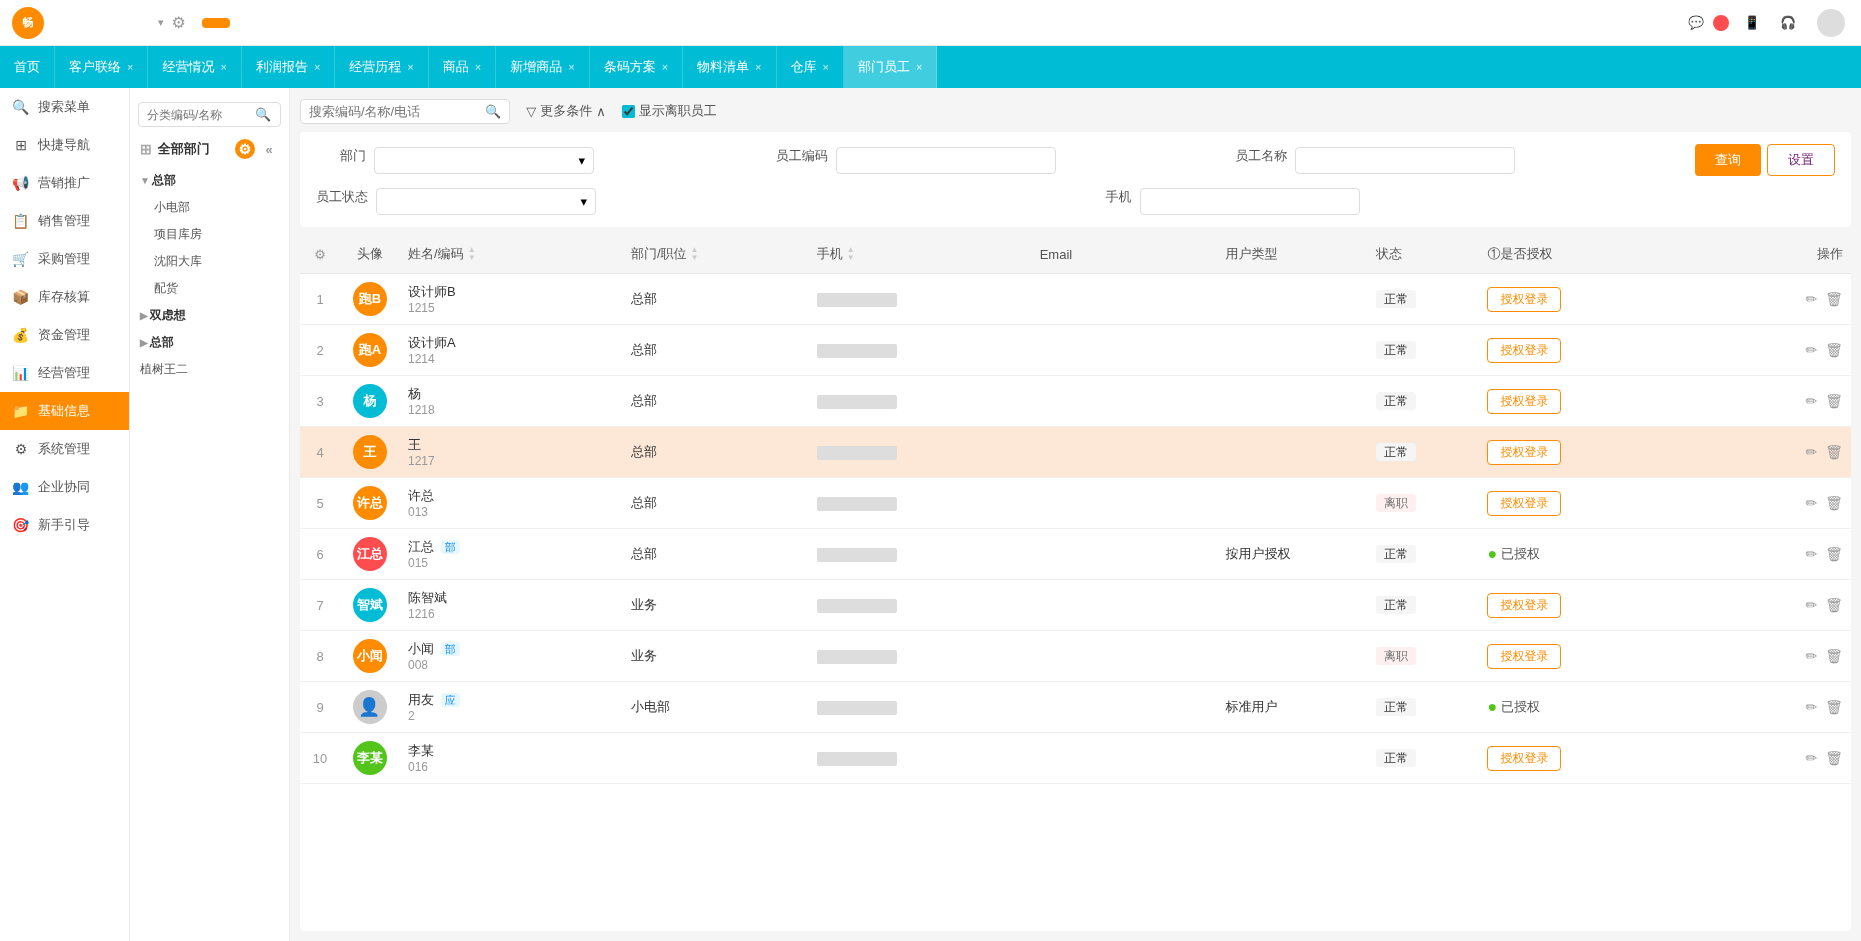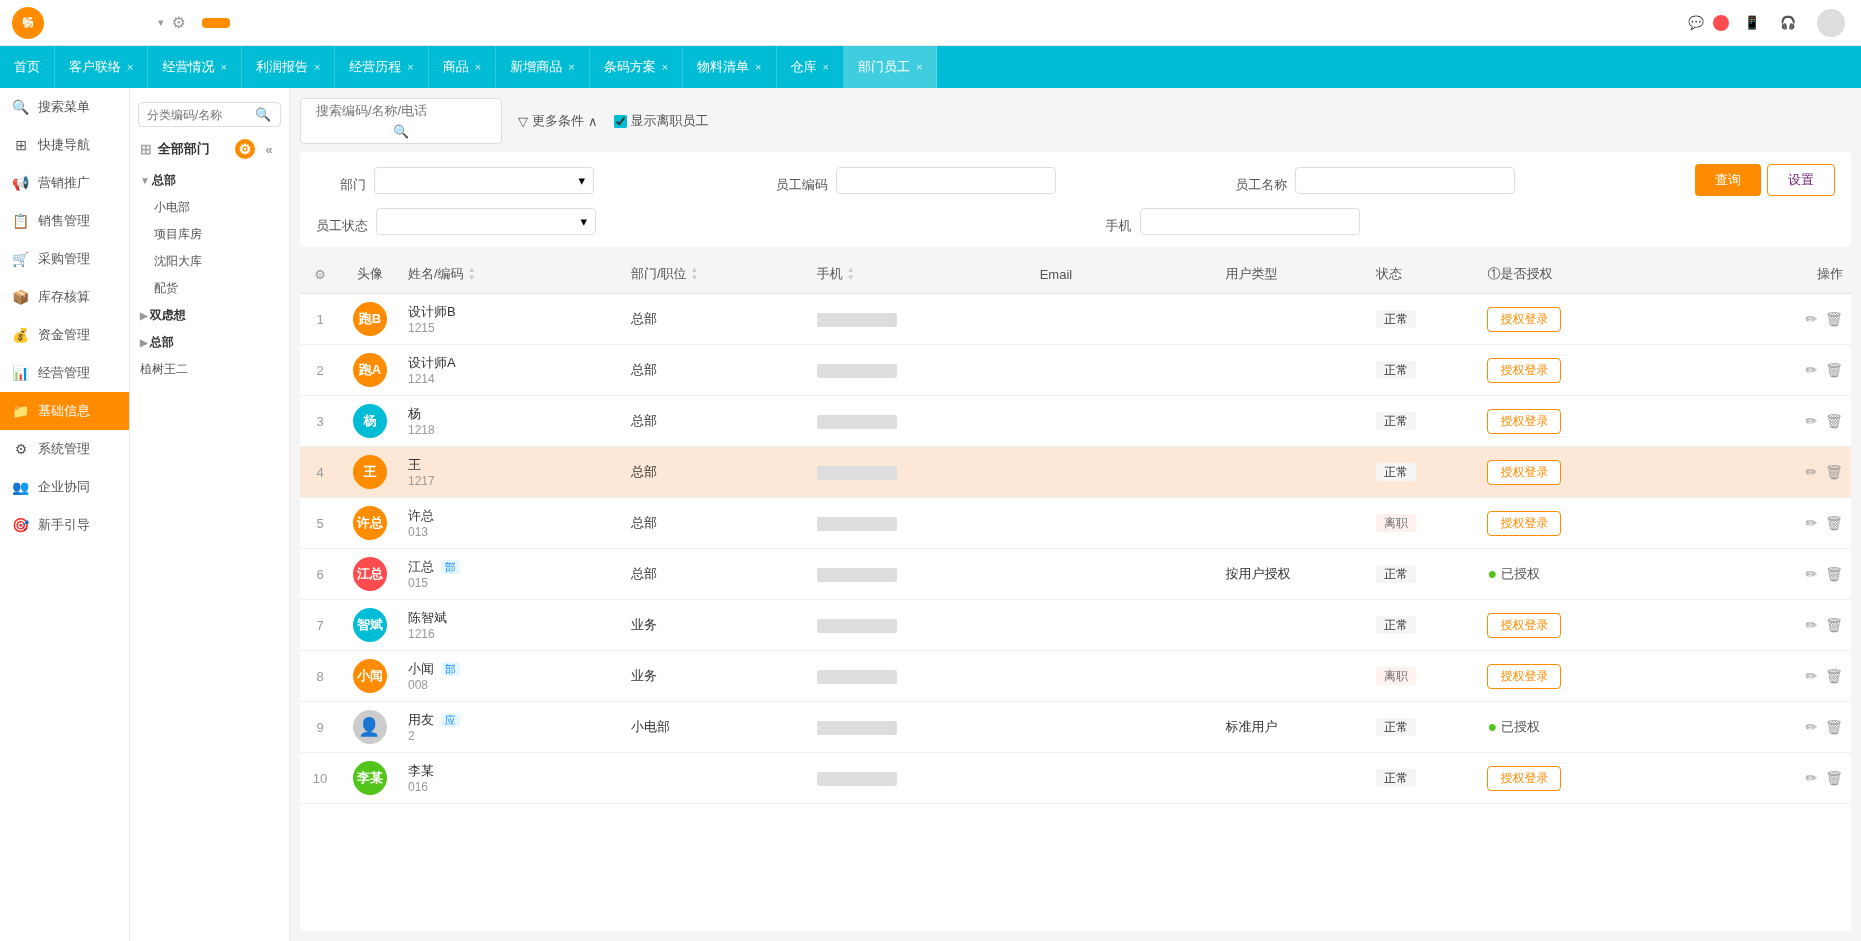--- a/index.html
+++ b/index.html
@@ -49,33 +49,33 @@
     .dept-tree { padding: 2px 0; }
     .dept-tree-item { padding: 5px 10px; font-size: 12px; color: #555; cursor: pointer; display: flex; align-items: center; gap: 4px; }
     .dept-tree-group { font-size: 12px; color: #333; font-weight: bold; padding: 5px 10px; cursor: pointer; }
     .dept-triangle { font-size: 10px; color: #999; margin-right: 2px; }
 
     
     .right-panel { flex: 1; display: flex; flex-direction: column; overflow: hidden; background: #f5f5f5; padding: 10px; gap: 8px; }
 
     
     .toolbar { display: flex; align-items: center; gap: 8px; }
-    .search-box { display: flex; align-items: center; border: 1px solid #ddd; border-radius: 4px; background: #fff; padding: 4px 15px; gap: 6px; flex-direction: column; }
+    .search-box { display: flex; align-items: center; border: 1px solid #ddd; border-radius: 4px; background: #fff; padding: 4px 8px; gap: 6px; }
     .search-box input { border: none; outline: none; font-size: 13px; width: 180px; }
     .filter-btn { display: flex; align-items: center; gap: 4px; color: #555; cursor: pointer; font-size: 13px; padding: 4px 8px; }
     .show-archived { display: flex; align-items: center; gap: 4px; font-size: 13px; color: #555; }
     .show-archived input[type=checkbox] { accent-color: #00bcd4; }
     .toolbar-right { margin-left: auto; display: flex; gap: 8px; align-items: center; }
     .btn-primary { background: #ff8c00; color: #fff; border: none; border-radius: 4px; padding: 6px 14px; font-size: 13px; cursor: pointer; display: flex; align-items: center; gap: 4px; }
     .btn-outline { background: #fff; color: #555; border: 1px solid #ddd; border-radius: 4px; padding: 6px 12px; font-size: 13px; cursor: pointer; display: flex; align-items: center; gap: 4px; }
 
     
     .filter-area { background: #fff; border-radius: 4px; padding: 12px 16px; display: flex; flex-wrap: wrap; gap: 12px; align-items: center; }
     .filter-row { display: flex; align-items: center; gap: 12px; width: 100%; }
-    .filter-group { display: flex; align-items: flex-end; gap: 8px; flex: 1; }
+    .filter-group { display: flex; align-items: flex-start; gap: 8px; flex: 1; }
     .filter-label { color: #555; font-size: 13px; white-space: nowrap; min-width: 50px; text-align: right; }
     .filter-select { flex: 1; border: 1px solid #ddd; border-radius: 4px; padding: 5px 8px; font-size: 13px; display: flex; align-items: center; justify-content: space-between; background: #fff; cursor: pointer; max-width: 220px; }
     .filter-input { flex: 1; border: 1px solid #ddd; border-radius: 4px; padding: 5px 8px; font-size: 13px; outline: none; max-width: 220px; }
     .filter-actions { display: flex; gap: 6px; margin-left: auto; }
     .btn-search { background: #ff8c00; color: #fff; border: none; border-radius: 4px; padding: 6px 20px; font-size: 13px; cursor: pointer; }
     .btn-set { background: #fff; color: #701a75; border: 1px solid #ff8c00; border-radius: 4px; padding: 6px 20px; font-size: 13px; cursor: pointer; }
 
     
     .table-container { flex: 1; background: #fff; border-radius: 4px; overflow: hidden; display: flex; flex-direction: column; }
     .table-scroll { flex: 1; overflow-y: auto; }

